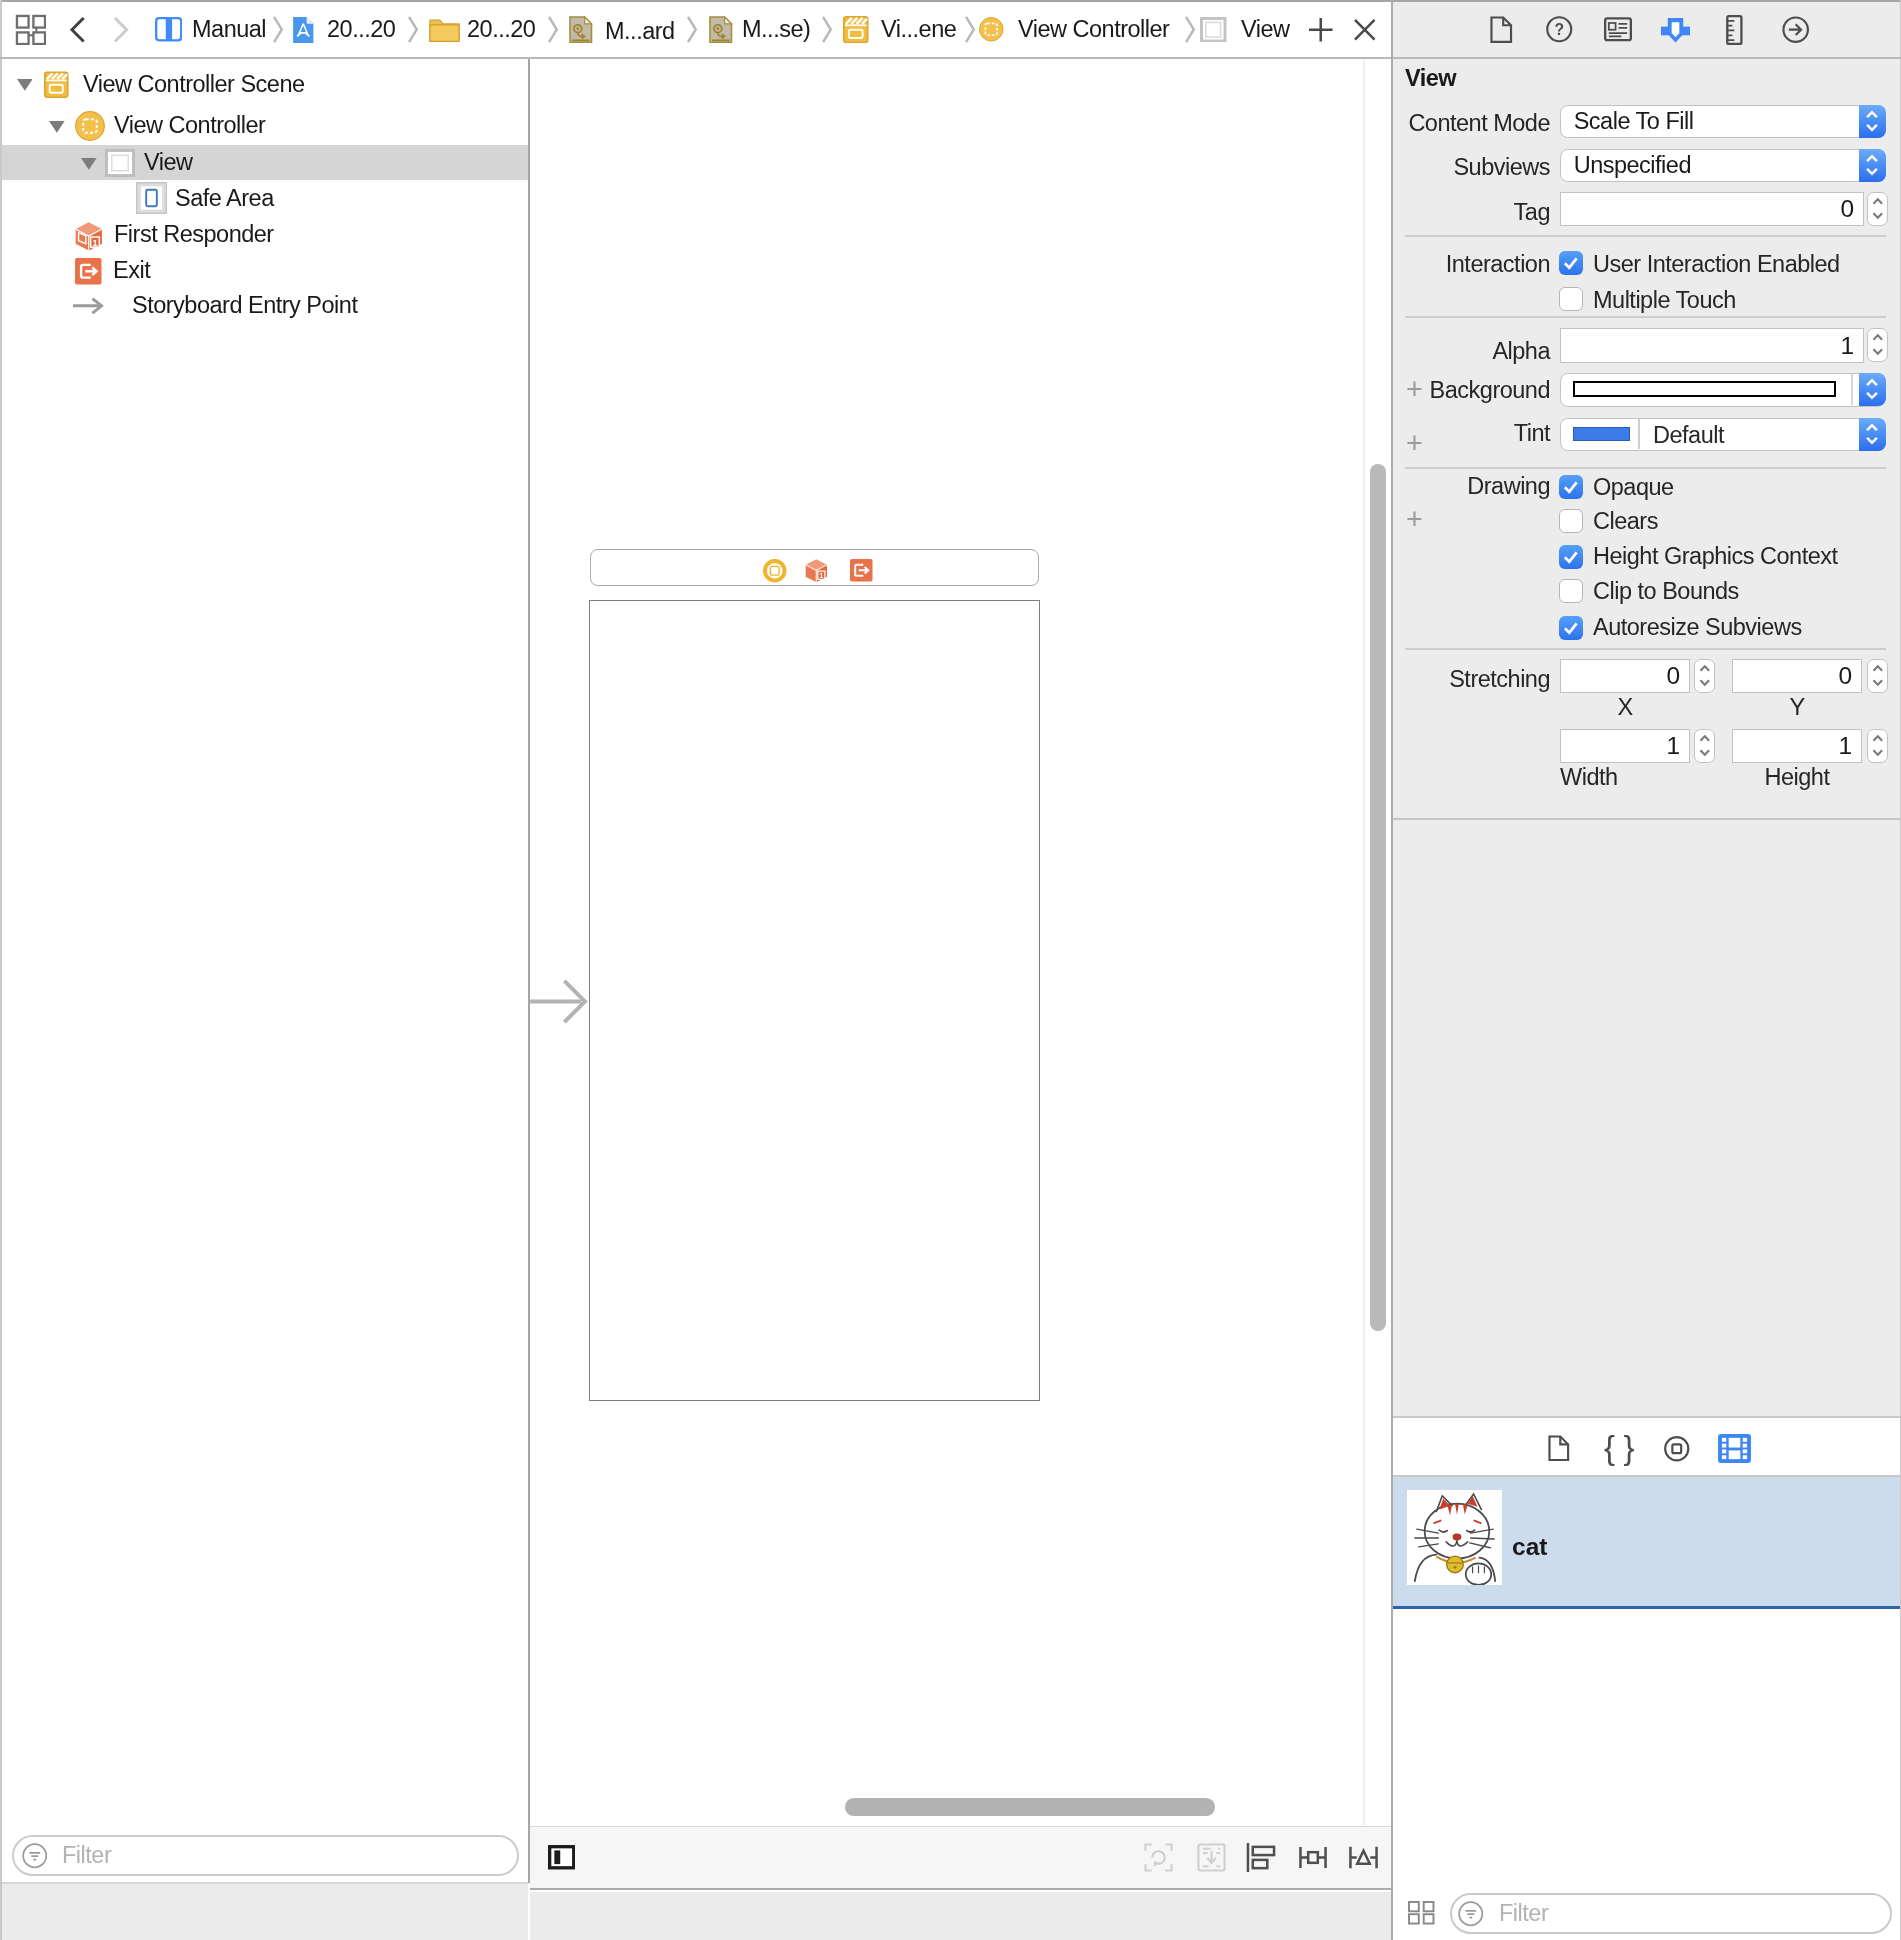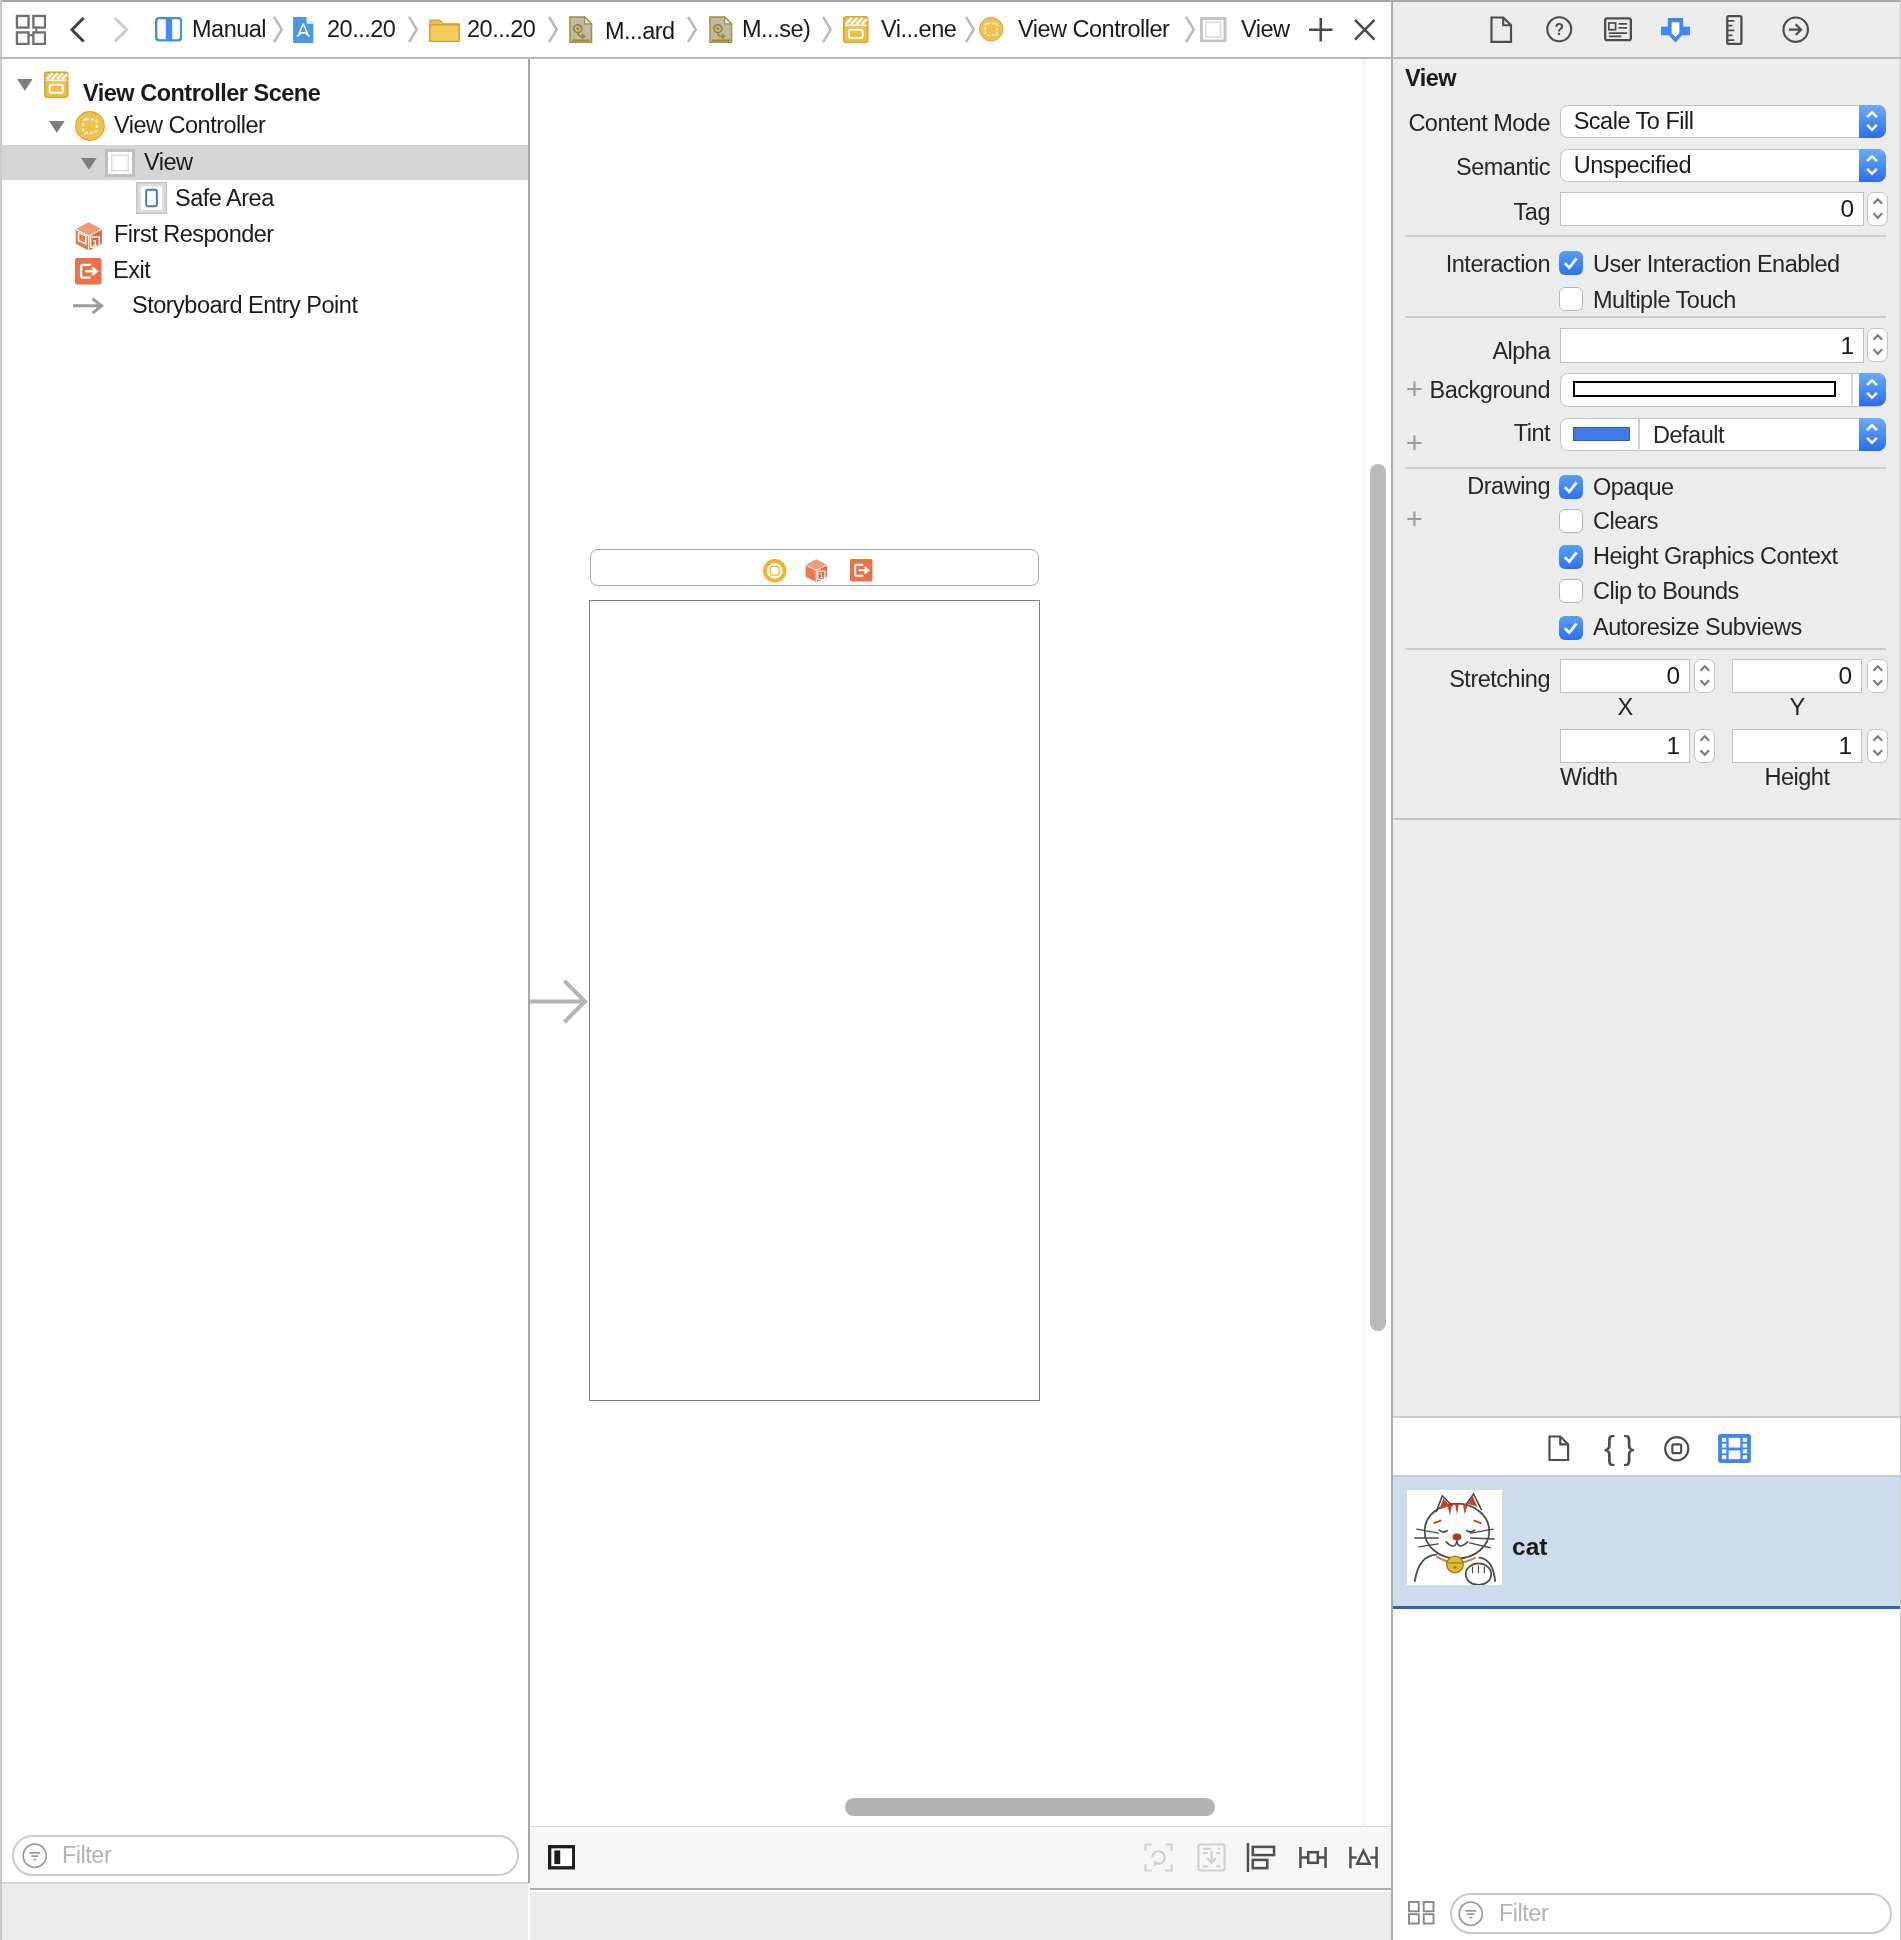--- a/index.html
+++ b/index.html
@@ -223,21 +223,21 @@
       </svg>
     </div>
 <div class="row" style="left:44px;top:71px">
       <svg width="24.5" height="27.4" viewBox="0 0 26 28">
         <rect x="0.8" y="0.8" width="24.4" height="26.4" rx="2.5" fill="#f2bc40" stroke="#dca32d" stroke-width="1.6"></rect>
         <path d="M2 9.5 h22" stroke="#fff" stroke-width="1.8"></path>
         <path d="M3 8 l6-6 M8.5 8 l6-6 M14 8 l6-6 M19.5 8 l5-5" stroke="#fff" stroke-width="2.6"></path>
         <rect x="6" y="14" width="14" height="8.5" rx="1.5" fill="none" stroke="#fff" stroke-width="2"></rect>
       </svg>
     </div>
-<div class="row t" style="left:83px;top:76px;height:35px;font-weight:bold">View Controller Scene</div>
+<div class="row t" style="left:83px;top:67px;height:35px;font-weight:normal">View Controller Scene</div>
 <div class="row" style="left:49px;top:120px">
       <svg width="15.7" height="13.7" viewBox="0 0 16 14">
         <path d="M0 1 h16 l-8 12 z" fill="#7d7d7d"></path>
       </svg>
     </div>
 <div class="row" style="left:75px;top:111px">
       <svg width="30" height="30" viewBox="0 0 31 31">
         <circle cx="15.5" cy="15.5" r="14.8" fill="#f3c04b" stroke="#daa532" stroke-width="1.2"></circle>
         <rect x="8.5" y="8.5" width="14" height="14" rx="2.5" fill="none" stroke="#fff" stroke-width="2" stroke-dasharray="3.2 2.2"></rect>
       </svg>
@@ -375,21 +375,21 @@
       </svg>
     </div>
 
 <div class="abs t" style="left:1405px;top:65px;font-weight:bold">View</div>
 <div class="lbl" style="left:1393px;top:110px">Content Mode</div>
 <div class="pop" style="top:105px">Scale To Fill<div class="cap">
         <svg width="14.7" height="21.6" viewBox="0 0 15 22" fill="none" stroke="#fff" stroke-width="2.6">
           <path d="M2.5 7 L7.5 2 L12.5 7 M2.5 15 L7.5 20 L12.5 15"></path>
         </svg>
       </div></div>
-<div class="lbl" style="left:1393px;top:154px">Semantic</div>
+<div class="lbl" style="left:1393px;top:154px">Subviews</div>
 <div class="pop" style="top:149px">Unspecified<div class="cap">
         <svg width="14.7" height="21.6" viewBox="0 0 15 22" fill="none" stroke="#fff" stroke-width="2.6">
           <path d="M2.5 7 L7.5 2 L12.5 7 M2.5 15 L7.5 20 L12.5 15"></path>
         </svg>
       </div></div>
 <div class="lbl" style="left:1393px;top:199px">Tag</div>
 <div class="fld" style="left:1560px;top:192px;width:304px;height:34px;justify-content:flex-end;padding-right:8.8px">0</div>
 <div class="stp" style="left:1867px;top:192px">
       <svg width="17.6" height="31" viewBox="0 0 18 32" fill="none" stroke="#7a7a7a" stroke-width="2.2" style="margin:0 auto">
         <path d="M4.5 11 L9 6.5 L13.5 11 M4.5 21 L9 25.5 L13.5 21"></path>

